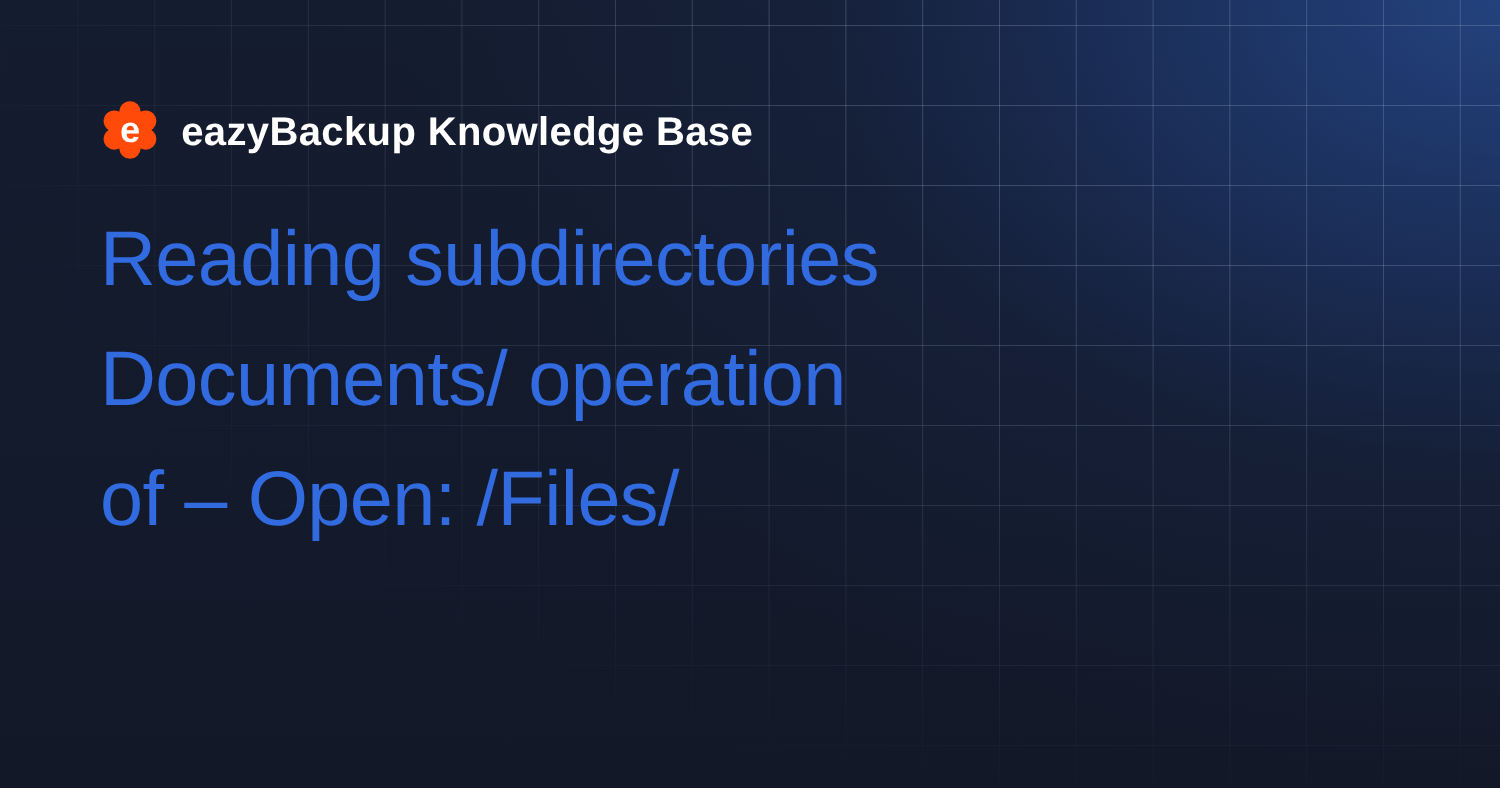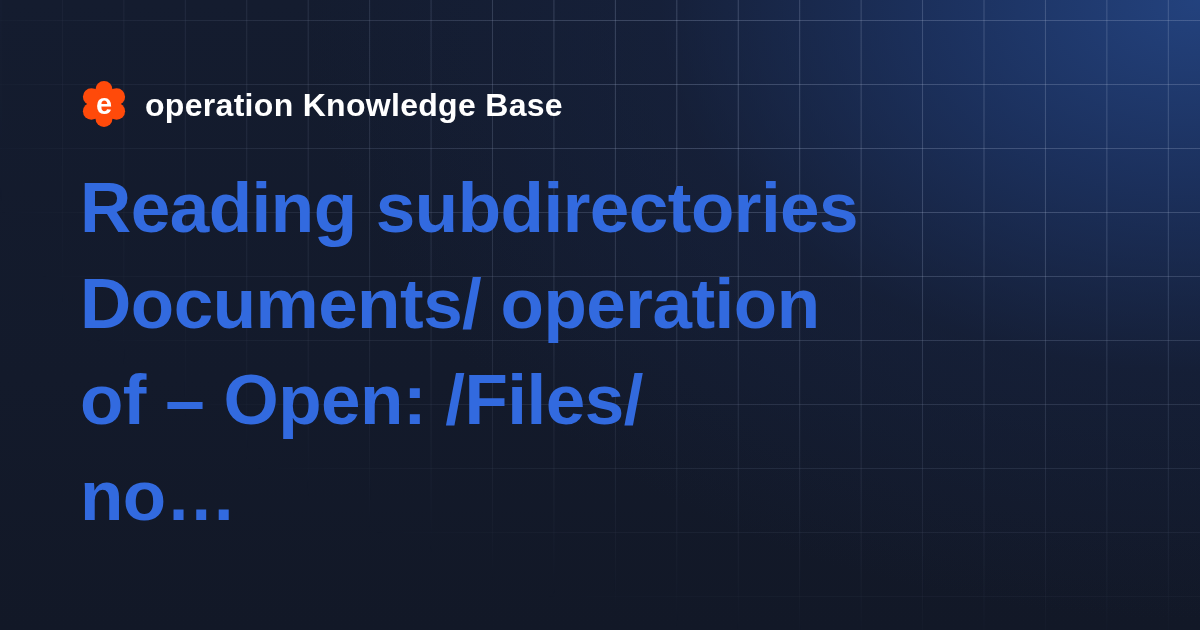--- a/index.html
+++ b/index.html
@@ -25,22 +25,22 @@
     display: flex; align-items: center; gap: 17px;
   }
   .logo { width: 48px; height: 48px; display: block; }
   .brand-name {
     font-family: "Liberation Sans", sans-serif; font-weight: 700;
     font-size: 32px; color: #ffffff; letter-spacing: 0.3px; white-space: nowrap;
     position: relative; top: 1px;
   }
   .title {
     position: absolute; left: 80px; top: 160px; margin: 0;
-    font-family: "Liberation Sans", sans-serif; font-weight: 700;
-    font-size: 71px; line-height: 96px; letter-spacing: -0.5px;
+    font-family: "Liberation Sans", sans-serif; font-weight: 400;
+    font-size: 62px; line-height: 96px; letter-spacing: -0.5px;
   }
   .title-line { display: block; white-space: nowrap; }
 </style>
 </head>
 <body>
 
 <div class="card">
   <div class="grid"></div>
 
   <div class="brand">
@@ -49,22 +49,21 @@
         <circle cx="24" cy="24" r="17"></circle>
         <circle cx="24" cy="9.5" r="8.5"></circle>
         <circle cx="36.6" cy="16.8" r="8.5"></circle>
         <circle cx="36.6" cy="31.2" r="8.5"></circle>
         <circle cx="24" cy="38.5" r="8.5"></circle>
         <circle cx="11.4" cy="31.2" r="8.5"></circle>
         <circle cx="11.4" cy="16.8" r="8.5"></circle>
       </g>
       <text x="24" y="33.5" text-anchor="middle" font-family="Liberation Sans, sans-serif" font-weight="700" font-size="29" fill="#ffffff">e</text>
     </svg>
-    <span class="brand-name">operation Knowledge Base</span>
+    <span class="brand-name">eazyBackup Knowledge Base</span>
   </div>
 
   <h1 class="title" style="color:#326ADF">
     <span class="title-line">Reading subdirectories</span>
     <span class="title-line">Documents/ operation</span>
     <span class="title-line">of – Open: /Files/</span>
-    <span class="title-line">no…</span>
   </h1>
 </div>
 
 </body></html>

